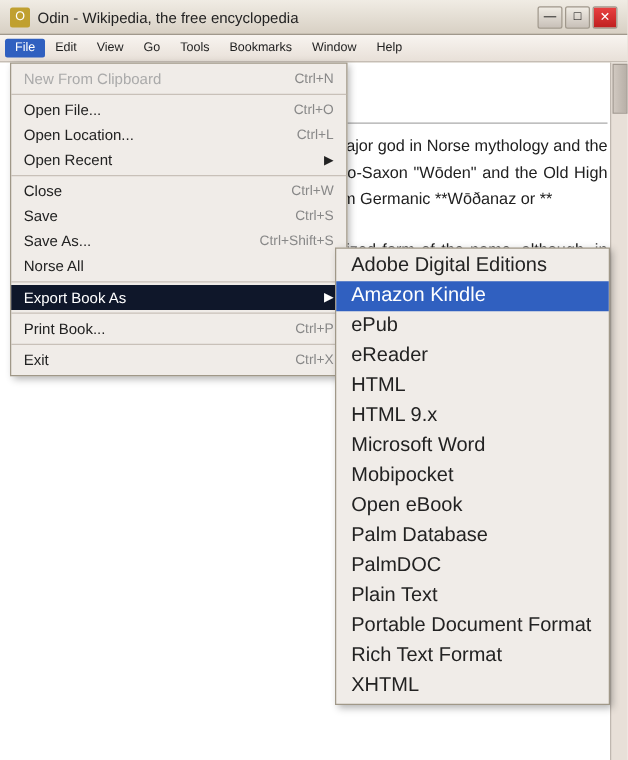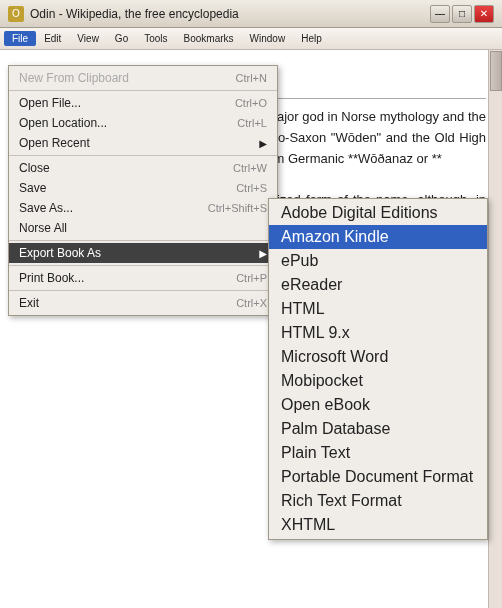--- a/index.html
+++ b/index.html
@@ -114,21 +114,21 @@
       top: 50px;
       left: 0;
       width: 502px;
       height: 558px;
       pointer-events: none;
     }
 
     
     .file-menu {
       position: absolute;
-      top: 15px;
+      top: 0;
       left: 8px;
       width: 270px;
       background: #f0ece8;
       border: 1px solid #a09888;
       box-shadow: 2px 2px 6px rgba(0,0,0,0.3);
       pointer-events: all;
       padding: 2px 0;
     }
     .menu-separator {
       height: 1px;
@@ -138,21 +138,21 @@
     .dropdown-item {
       display: flex;
       align-items: center;
       padding: 3px 10px;
       font-size: 12px;
       color: #222;
       cursor: pointer;
       white-space: nowrap;
     }
     .dropdown-item.highlighted {
-      background: #404040;
+      background: #0f172a;
       color: white;
     }
     .dropdown-item .label { flex: 1; }
     .dropdown-item .shortcut {
       color: #888;
       font-size: 11px;
       margin-left: 20px;
     }
     .dropdown-item .arrow {
       margin-left: 4px;
@@ -322,20 +322,23 @@
     <div class="submenu-item">
       <span>Mobipocket</span>
     </div>
     <div class="submenu-item">
       <span>Open eBook</span>
     </div>
     <div class="submenu-item">
       <span>Palm Database</span>
     </div>
     <div class="submenu-item">
+      <span>PalmDOC</span>
+    </div>
+    <div class="submenu-item">
       <span>Plain Text</span>
     </div>
     <div class="submenu-item">
       <span>Portable Document Format</span>
     </div>
     <div class="submenu-item">
       <span>Rich Text Format</span>
     </div>
     <div class="submenu-item">
       <span>XHTML</span>

